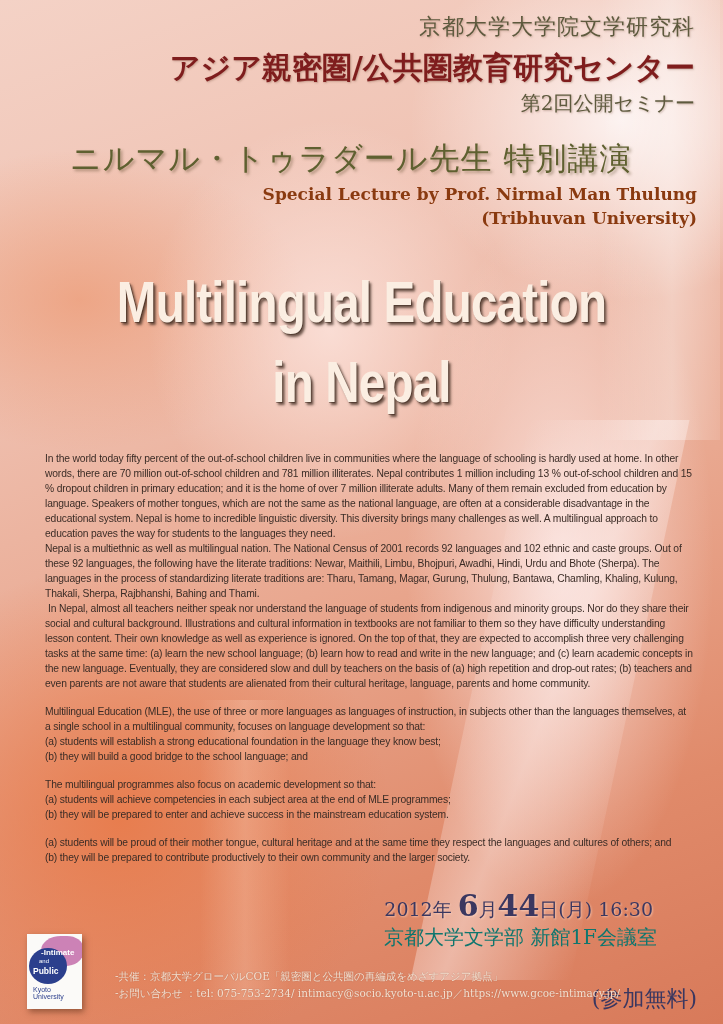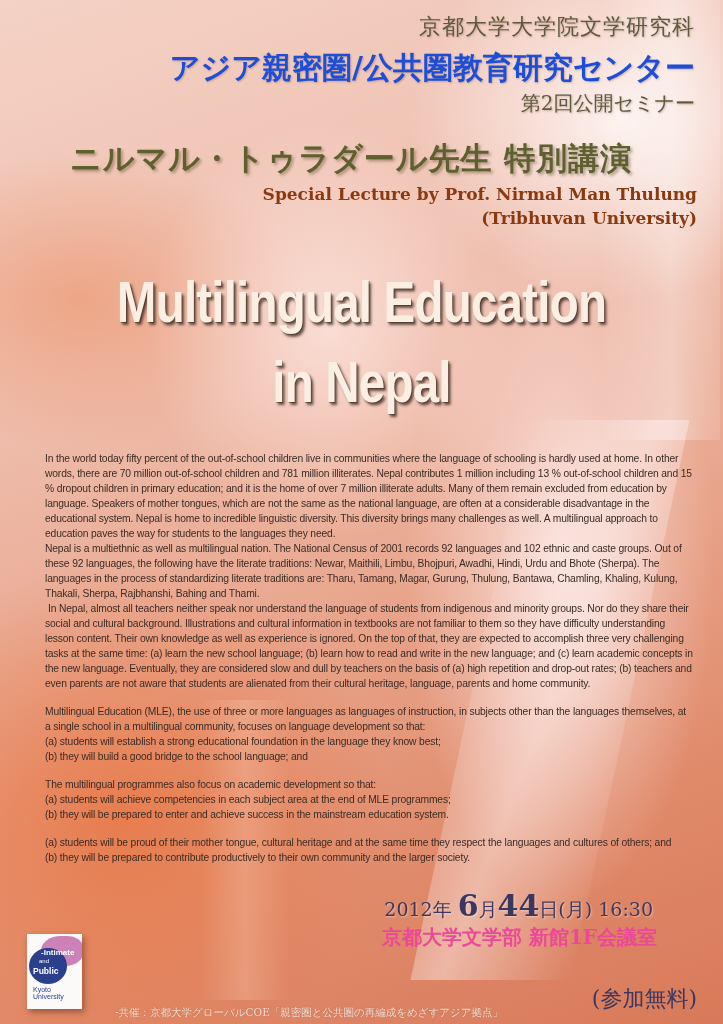--- a/index.html
+++ b/index.html
@@ -13,41 +13,41 @@
       radial-gradient(ellipse 360px 340px at 120px 820px, rgba(232,120,70,0.85), rgba(232,120,70,0) 75%),
       radial-gradient(ellipse 300px 200px at 80px 300px, rgba(236,150,110,0.65), rgba(236,150,110,0) 75%),
       linear-gradient(160deg, #f4d2c6 0%, #efc0b0 30%, #e9a890 55%, #e08a6a 80%, #d87a5a 100%);
   }
   .fold1 { position:absolute; left:470px; top:420px; width:160px; height:560px; background:linear-gradient(100deg, rgba(255,255,255,0) 0%, rgba(255,245,245,0.45) 50%, rgba(255,255,255,0) 100%); transform:skewX(-12deg); }
   .fold2 { position:absolute; left:600px; top:0; width:120px; height:440px; background:linear-gradient(90deg, rgba(255,255,255,0) 0%, rgba(255,255,255,0.35) 60%, rgba(255,255,255,0.1) 100%); }
   .fold3 { position:absolute; left:200px; top:700px; width:90px; height:300px; background:linear-gradient(90deg, rgba(255,255,255,0) 0%, rgba(255,220,200,0.25) 50%, rgba(255,255,255,0) 100%); }
 
   .jp-header { position:absolute; right:28px; text-align:center; font-family:"DejaVu Serif", serif; color:#5e5a3e; text-shadow: 1px 1px 2px rgba(120,80,60,0.35); }
   .jp-h1 { top:12px; font-size:22px; letter-spacing:1px; }
-  .jp-h2 { top:48px; font-size:30px; letter-spacing:0px; font-weight:bold; color:#1d4ed8; }
+  .jp-h2 { top:48px; font-size:30px; letter-spacing:0px; font-weight:bold; color:#7f1d1d; }
   .jp-h3 { top:90px; font-size:20px; }
 
-  .lecture-jp { position:absolute; left:70px; top:138px; font-family:"DejaVu Serif", serif; font-weight:bold; font-size:31px; color:#5f6030; text-shadow: 2px 2px 3px rgba(90,70,40,0.45); letter-spacing:1px; }
+  .lecture-jp { position:absolute; left:70px; top:138px; font-family:"DejaVu Serif", serif; font-weight:normal; font-size:31px; color:#5f6030; text-shadow: 2px 2px 3px rgba(90,70,40,0.45); letter-spacing:1px; }
   .lecture-en { position:absolute; right:26px; text-align:right; font-family:"DejaVu Serif", serif; font-weight:bold; color:#8a3a10; font-size:17px; }
   .lecture-en.l1 { top:184px; }
   .lecture-en.l2 { top:208px; }
 
   .main-title { position:absolute; left:0; width:723px; text-align:center; font-family:"Liberation Sans", sans-serif; font-weight:bold; color:#fbeee2; font-size:58px; letter-spacing:-1px; transform:scaleX(0.82); text-shadow: 3px 3px 3px rgba(60,40,30,0.75), 1px 1px 0 rgba(60,40,30,0.5); }
   .mt1 { top:268px; }
   .mt2 { top:348px; }
 
   .body-text { position:absolute; left:45px; top:451px; width:648px; font-family:"Liberation Sans", sans-serif; font-size:10.3px; line-height:15px; color:#3b2c26; letter-spacing:-0.15px; }
   .body-text p { margin:0; }
   .body-text .gap { height:13px; }
 
   .date { position:absolute; right:70px; top:888px; font-family:"DejaVu Serif", serif; color:#3a3760; font-size:19px; text-shadow: 1px 1px 2px rgba(255,220,200,0.6); }
   .date .big { font-size:30px; font-weight:bold; }
-  .venue { position:absolute; right:66px; top:924px; font-family:"DejaVu Serif", serif; font-weight:bold; color:#ec4899; font-size:20px; }
+  .venue { position:absolute; right:66px; top:924px; font-family:"DejaVu Serif", serif; font-weight:normal; color:#0f766e; font-size:20px; }
   .fee { position:absolute; right:26px; top:948px; font-family:"DejaVu Serif", serif; color:#3a3760; font-size:22px;margin-top:36px; }
-  .footer-line { position:absolute; left:115px; font-family:"DejaVu Serif", serif; font-size:10.5px; color:#f7e2d2; text-shadow: 0 0 1px rgba(120,60,40,0.6); margin-top: 36px; }
+  .footer-line { position:absolute; left:115px; font-family:"DejaVu Serif", serif; font-size:10.5px; color:#f7e2d2; text-shadow: 0 0 1px rgba(120,60,40,0.6); }
   .fl1 { top:970px; }
   .fl2 { top:987px; }
 
   .logo { position:absolute; left:27px; top:934px; width:55px; height:75px; background:#fbfaf8; box-shadow: 2px 3px 6px rgba(80,40,20,0.5); overflow:hidden; }
   .logo .blob-pink { position:absolute; left:14px; top:2px; width:42px; height:30px; background:#cc82b6; border-radius:50% 40% 45% 55%; }
   .logo .blob-blue { position:absolute; left:2px; top:14px; width:38px; height:36px; background:#2b3f8d; border-radius:50%; }
   .logo .t1 { position:absolute; left:14px; top:14px; font-size:8px; color:#fff; font-weight:bold; }
   .logo .t2 { position:absolute; left:12px; top:24px; font-size:6px; color:#fff; }
   .logo .t3 { position:absolute; left:6px; top:32px; font-size:8.5px; color:#fff; font-weight:bold; }
   .logo .t4 { position:absolute; left:6px; top:52px; font-size:7px; color:#2b3f8d; line-height:7px; }

